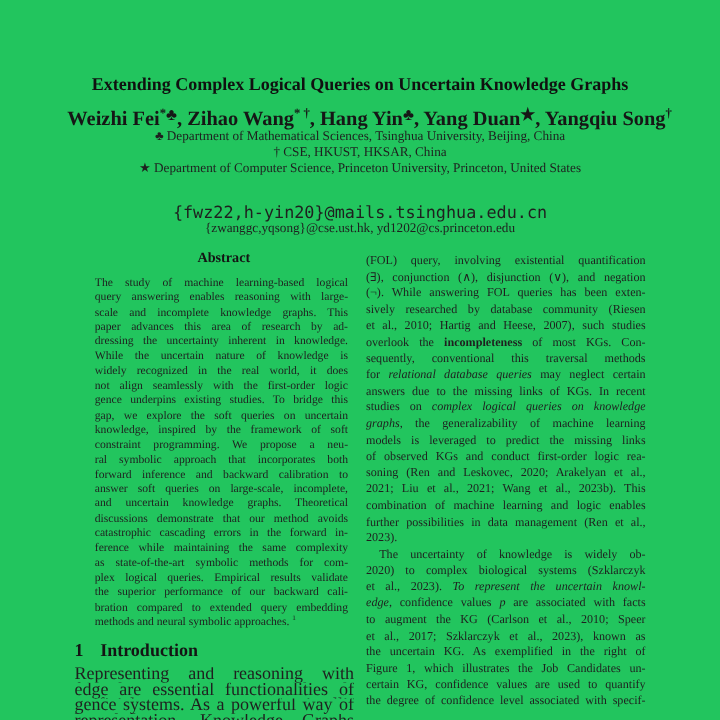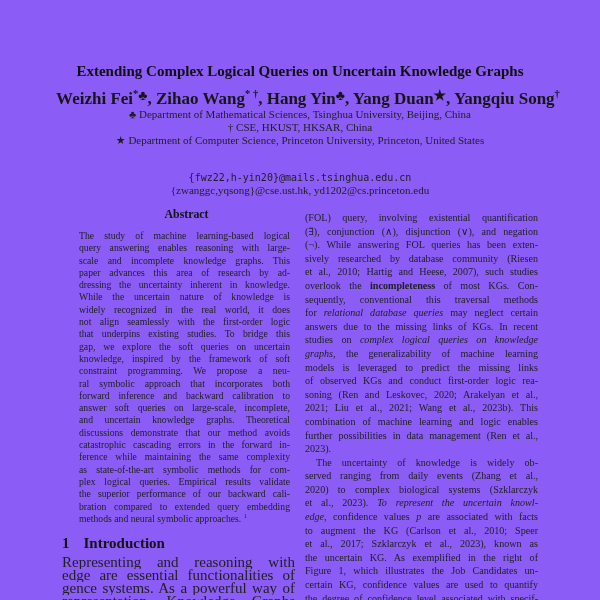--- a/index.html
+++ b/index.html
@@ -1,27 +1,27 @@
 <!DOCTYPE html>
 <html><head>
 <meta charset="utf-8">
 <style>
   * { margin:0; padding:0; box-sizing:border-box; }
   html,body { width:600px; height:600px; overflow:hidden; background:#ffffff; }
   .page {
-    position:relative; width:600px; height:600px; background:#8b5cf6;
+    position:relative; width:600px; height:600px; background:#22c55e;
     color:#1f1f1f; font-family:"Liberation Serif","DejaVu Serif",serif;
     overflow:hidden;
   }
   .head { position:absolute; left:0; top:0; width:600px; text-align:center; }
   .title { margin-top:62px; font-size:15px; font-weight:bold; line-height:18px; color:#101010; }
   .authors { margin-top:12px; font-size:17px; font-weight:bold; line-height:14px; color:#161616;padding-left:16px; }
   .affils { margin-top:2px; font-size:11px; line-height:13.2px; }
   .emails { margin-top:1px; }
-  .email-mono { font-family:"DejaVu Sans Mono","Liberation Mono",monospace; font-size:10px; line-height:12.8px;margin-top:24px; }
+  .email-mono { font-family:"DejaVu Sans Mono","Liberation Mono",monospace; font-size:14px; line-height:12.8px;margin-top:24px; }
   .email-serif { font-size:11px; line-height:13px; }
 
   .cols { position:absolute; left:62px; top:207px; width:476px; display:flex; gap:10px; }
   .col { width:233px; }
 
   .abs-head { font-size:11.8px; font-weight:bold; text-align:center; padding-left:16px; line-height:14px; margin-bottom:9px; color:#141414; }
   .abs-body { padding-left:17px; padding-right:5px; }
   .abs-body .tline { font-size:9.7px; line-height:12.3px; height:12.3px; }
 
   .sec-head { margin-top:11px; margin-bottom:6px; font-size:15px; font-weight:bold; line-height:14px; color:#141414; }
@@ -65,21 +65,21 @@
       <div class="abs-head">Abstract</div>
       <div class="abs-body">
           <div class="tline"><span>The study of machine learning-based logical</span></div>
           <div class="tline"><span>query answering enables reasoning with large-</span></div>
           <div class="tline"><span>scale and incomplete knowledge graphs. This</span></div>
           <div class="tline"><span>paper advances this area of research by ad-</span></div>
           <div class="tline"><span>dressing the uncertainty inherent in knowledge.</span></div>
           <div class="tline"><span>While the uncertain nature of knowledge is</span></div>
           <div class="tline"><span>widely recognized in the real world, it does</span></div>
           <div class="tline"><span>not align seamlessly with the first-order logic</span></div>
-          <div class="tline"><span>that underpins existing studies. To bridge this</span></div>
+          <div class="tline"><span>gence underpins existing studies. To bridge this</span></div>
           <div class="tline"><span>gap, we explore the soft queries on uncertain</span></div>
           <div class="tline"><span>knowledge, inspired by the framework of soft</span></div>
           <div class="tline"><span>constraint programming. We propose a neu-</span></div>
           <div class="tline"><span>ral symbolic approach that incorporates both</span></div>
           <div class="tline"><span>forward inference and backward calibration to</span></div>
           <div class="tline"><span>answer soft queries on large-scale, incomplete,</span></div>
           <div class="tline"><span>and uncertain knowledge graphs. Theoretical</span></div>
           <div class="tline"><span>discussions demonstrate that our method avoids</span></div>
           <div class="tline"><span>catastrophic cascading errors in the forward in-</span></div>
           <div class="tline"><span>ference while maintaining the same complexity</span></div>
@@ -113,21 +113,20 @@
         <div class="tline"><span>studies on </span><span class="s-i">complex logical queries on knowledge</span></div>
         <div class="tline"><span class="s-i">graphs</span><span>, the generalizability of machine learning</span></div>
         <div class="tline"><span>models is leveraged to predict the missing links</span></div>
         <div class="tline"><span>of observed KGs and conduct first-order logic rea-</span></div>
         <div class="tline"><span>soning (Ren and Leskovec, 2020; Arakelyan et al.,</span></div>
         <div class="tline"><span>2021; Liu et al., 2021; Wang et al., 2023b). This</span></div>
         <div class="tline"><span>combination of machine learning and logic enables</span></div>
         <div class="tline"><span>further possibilities in data management (Ren et al.,</span></div>
         <div class="tline nojust"><span>2023).</span></div>
         <div class="tline indent"><span>The uncertainty of knowledge is widely ob-</span></div>
-        <div class="tline"><span>served ranging from daily events (Zhang et al.,</span></div>
         <div class="tline"><span>2020) to complex biological systems (Szklarczyk</span></div>
         <div class="tline"><span>et al., 2023). </span><span class="s-i">To represent the uncertain knowl-</span></div>
         <div class="tline"><span class="s-i">edge</span><span>, confidence values </span><span class="s-i">p</span><span> are associated with facts</span></div>
         <div class="tline"><span>to augment the KG (Carlson et al., 2010; Speer</span></div>
         <div class="tline"><span>et al., 2017; Szklarczyk et al., 2023), known as</span></div>
         <div class="tline"><span>the uncertain KG. As exemplified in the right of</span></div>
         <div class="tline"><span>Figure 1, which illustrates the Job Candidates un-</span></div>
         <div class="tline"><span>certain KG, confidence values are used to quantify</span></div>
         <div class="tline"><span>the degree of confidence level associated with specif-</span></div>
       </div>

